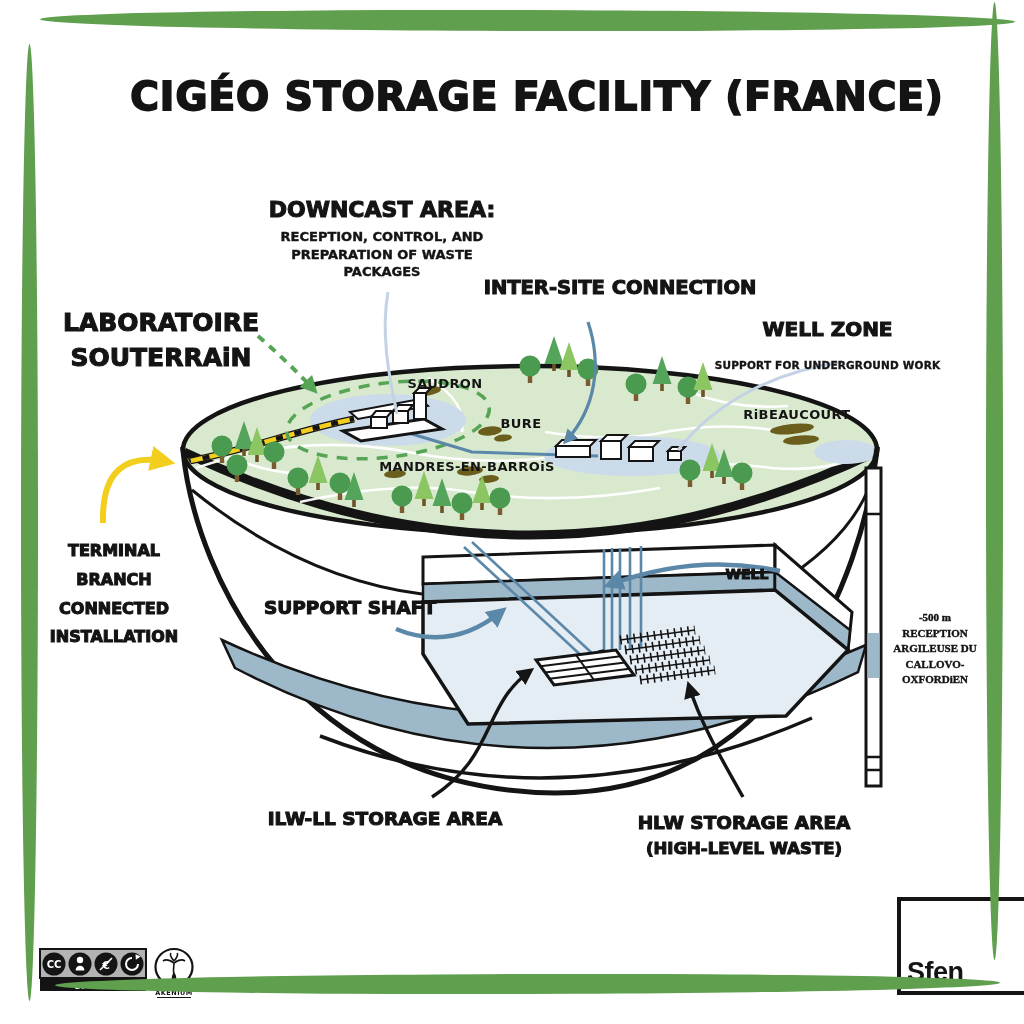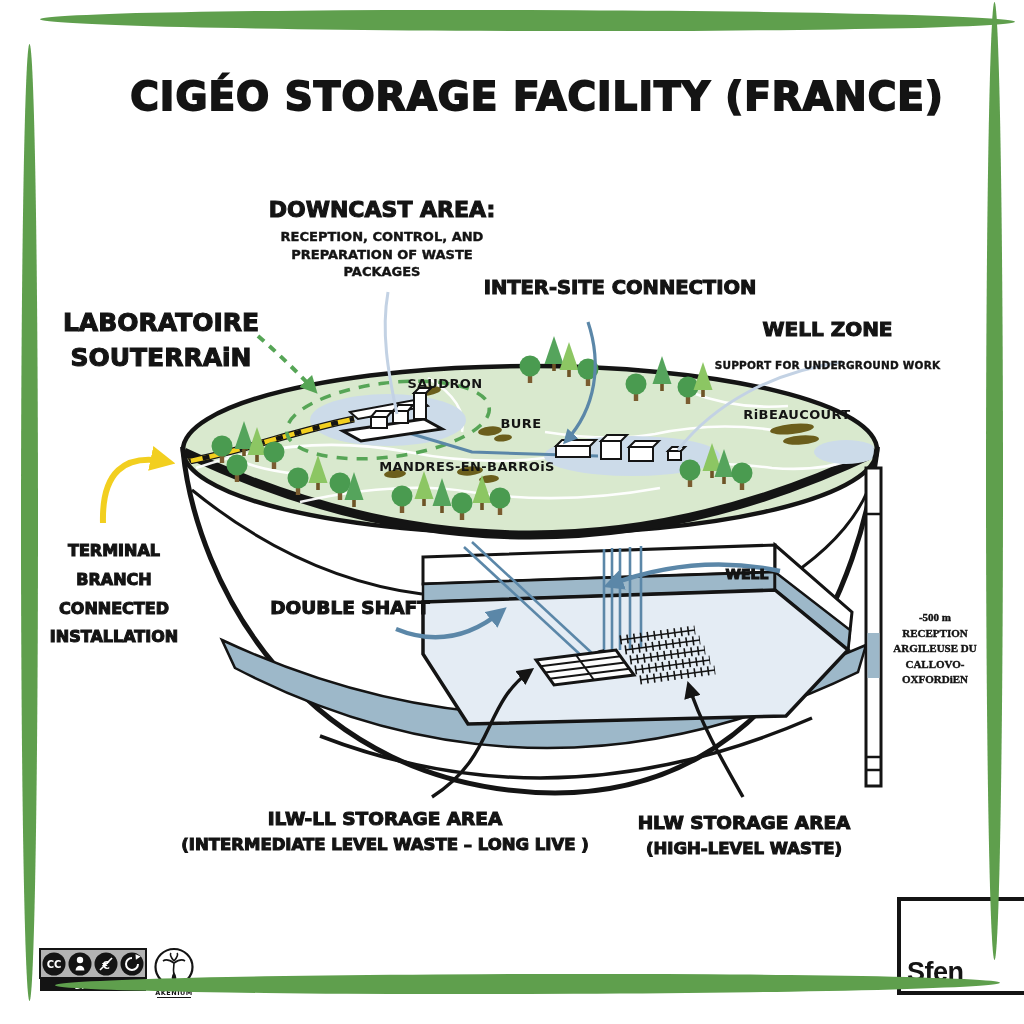--- a/index.html
+++ b/index.html
@@ -279,34 +279,33 @@
     <div class="s">SUPPORT FOR UNDERGROUND WORK</div>
   </div>
 
   <div class="lbl terminal big">
     <div>TERMINAL</div>
     <div>BRANCH</div>
     <div>CONNECTED</div>
     <div>INSTALLATION</div>
   </div>
 
-  <div class="lbl dshaft big">DOUBLE SHAFT</div>
+  <div class="lbl dshaft big">SUPPORT SHAFT</div>
   <div class="lbl well big">WELL</div>
 
   <div class="lbl depth">
     <div>-500 m</div>
     <div>RECEPTION</div>
     <div>ARGILEUSE DU</div>
     <div>CALLOVO-</div>
     <div>OXFORDiEN</div>
   </div>
 
   <div class="lbl ilw">
     <div class="stg1 big">ILW-LL STORAGE AREA</div>
-    <div class="stg2 big">(INTERMEDIATE LEVEL WASTE – LONG LIVE )</div>
   </div>
 
   <div class="lbl hlw">
     <div class="stg1 big">HLW STORAGE AREA</div>
     <div class="stg2 big">(HIGH-LEVEL WASTE)</div>
   </div>
 
   <div class="footer ccwrap" style="position:absolute;">
     <svg width="108" height="44">
       <rect x="1" y="1" width="106" height="29" fill="#b3b3b3" stroke="#141414" stroke-width="2"></rect>

